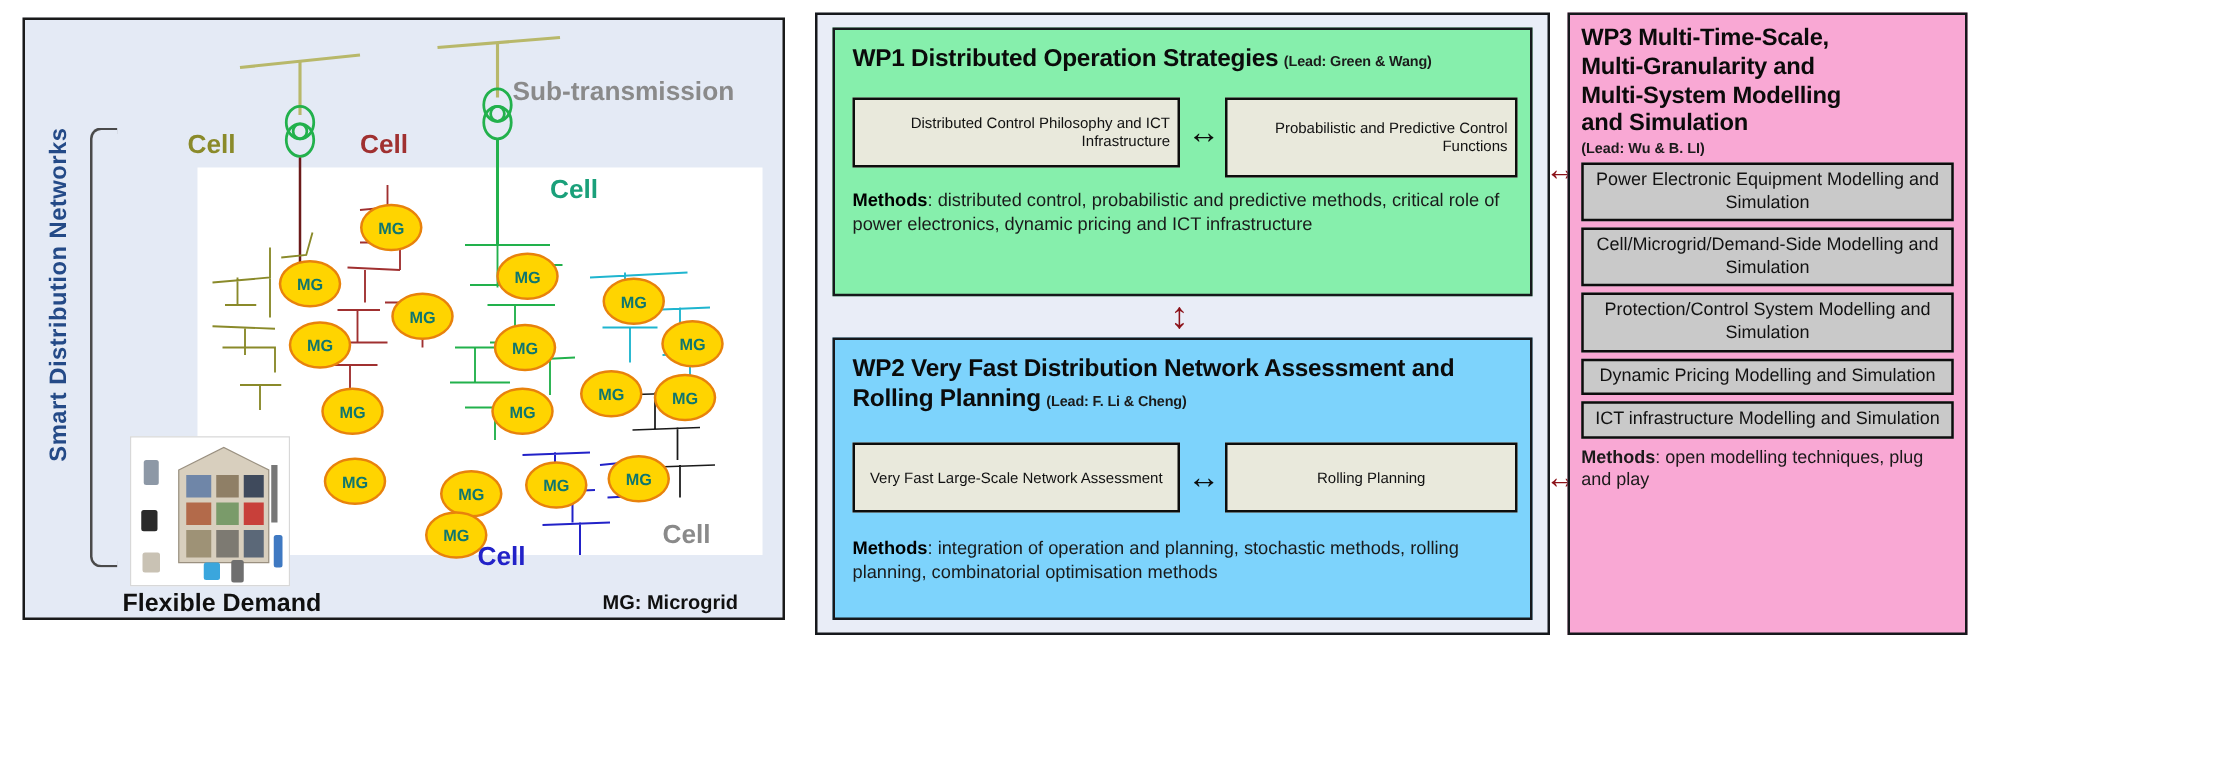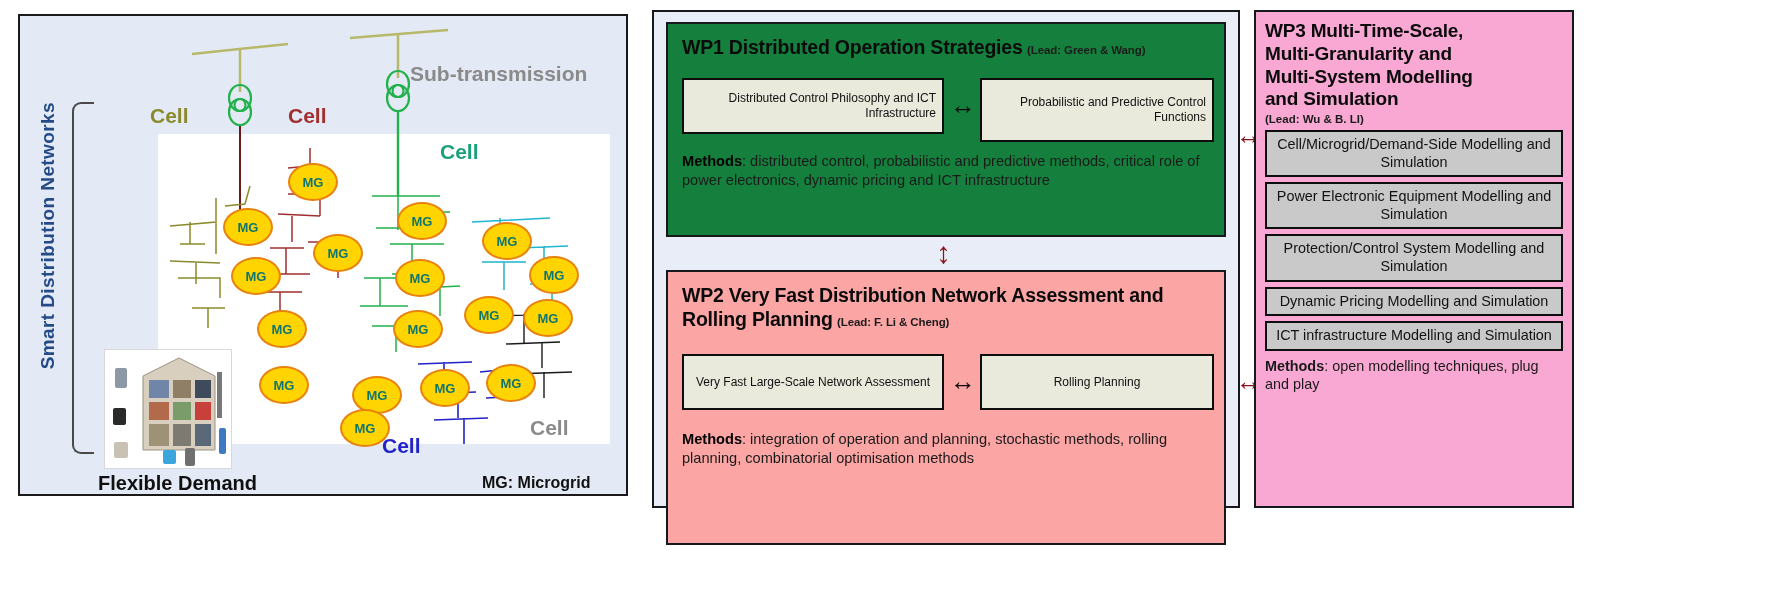--- a/index.html
+++ b/index.html
@@ -139,26 +139,26 @@
   }
 
   .wp-box {
     position: absolute;
     box-sizing: border-box;
     border: 2px solid #16181c;
   }
   #wp1 {
     left: 12px; top: 10px;
     width: 560px; height: 215px;
-    background: #15803d;
+    background: #86efac;
   }
   #wp2 {
     left: 12px; top: 258px;
-    width: 560px; height: 275px;
-    background: #fca5a5;
+    width: 560px; height: 226px;
+    background: #7dd3fc;
   }
 
   .wp-title {
     font-size: 19.5px;
     font-weight: bold;
     color: #0b0b0b;
     line-height: 1.22;
     letter-spacing: -0.2px;
   }
   .wp-lead {
@@ -437,22 +437,22 @@
 
   <div id="wp3">
     <div id="wp3-title">
       <div>WP3 Multi-Time-Scale,</div>
       <div>Multi-Granularity and</div>
       <div>Multi-System Modelling</div>
       <div>and Simulation</div>
     </div>
     <div id="wp3-lead">(Lead: Wu &amp; B. LI)</div>
 
+    <div class="wp3-item">Power Electronic Equipment Modelling and Simulation</div>
     <div class="wp3-item">Cell/Microgrid/Demand-Side Modelling and Simulation</div>
-    <div class="wp3-item">Power Electronic Equipment Modelling and Simulation</div>
     <div class="wp3-item">Protection/Control System Modelling and Simulation</div>
     <div class="wp3-item">Dynamic Pricing Modelling and Simulation</div>
     <div class="wp3-item">ICT infrastructure Modelling and Simulation</div>
 
     <div id="wp3-methods">
       <b>Methods</b><span>: open modelling techniques, plug and play</span>
     </div>
   </div>
 </div>
 

